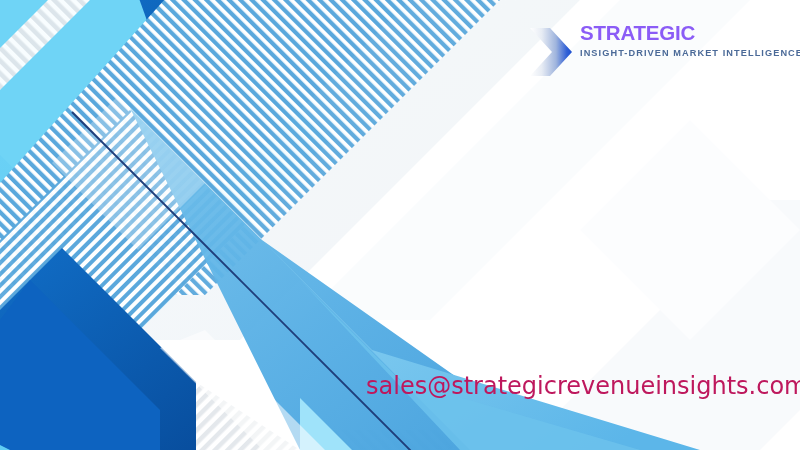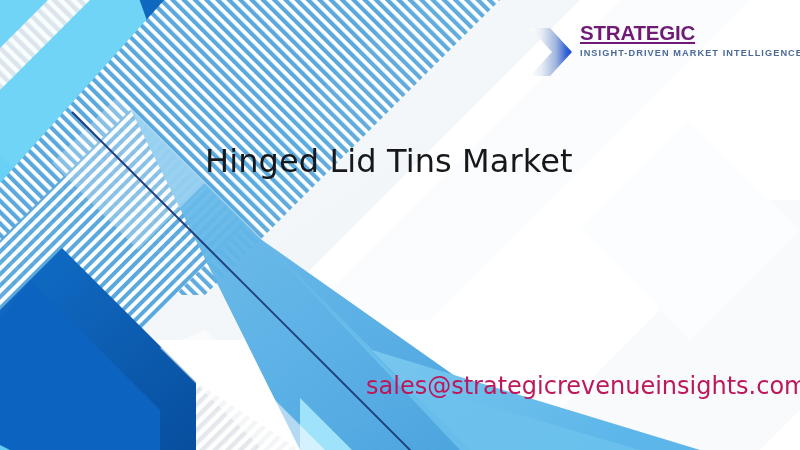--- a/index.html
+++ b/index.html
@@ -28,26 +28,25 @@
     width:46px;height:52px;flex:0 0 auto;margin-top:4px;
   }
   .logo-textwrap{
     margin-left:6px;
     display:flex;flex-direction:column;
     align-items:flex-start;
   }
   .logo-l1,.logo-l2{
     font-family:"Liberation Sans", sans-serif;
     font-weight:bold;
-    color:#701a75;
+    color:#8b5cf6;
     font-size:20.5px;
     line-height:21px;
     letter-spacing:-0.2px;
     white-space:nowrap;
-    text-decoration:underline;
   }
   .logo-tag{
     font-family:"Liberation Sans", sans-serif;
     font-weight:600;
     color:#4b6a98;
     font-size:9.2px;
     line-height:12px;
     letter-spacing:1.08px;
     margin-top:4px;
     white-space:nowrap;
@@ -198,17 +197,16 @@
         </linearGradient>
       </defs>
       <path d="M2,2 L22,2 L44,26 L22,50 L2,50 L24,26 Z" fill="url(#chevGrad)"></path>
     </svg>
     <div class="logo-textwrap">
       <div class="logo-l1">STRATEGIC</div>
       <div class="logo-tag">INSIGHT-DRIVEN MARKET INTELLIGENCE</div>
     </div>
   </div>
 
-  <div class="slide-title">Hinged Lid Tins Market</div>
 
   <div class="slide-email">sales@strategicrevenueinsights.com</div>
 
 </div>
 
 </body></html>

